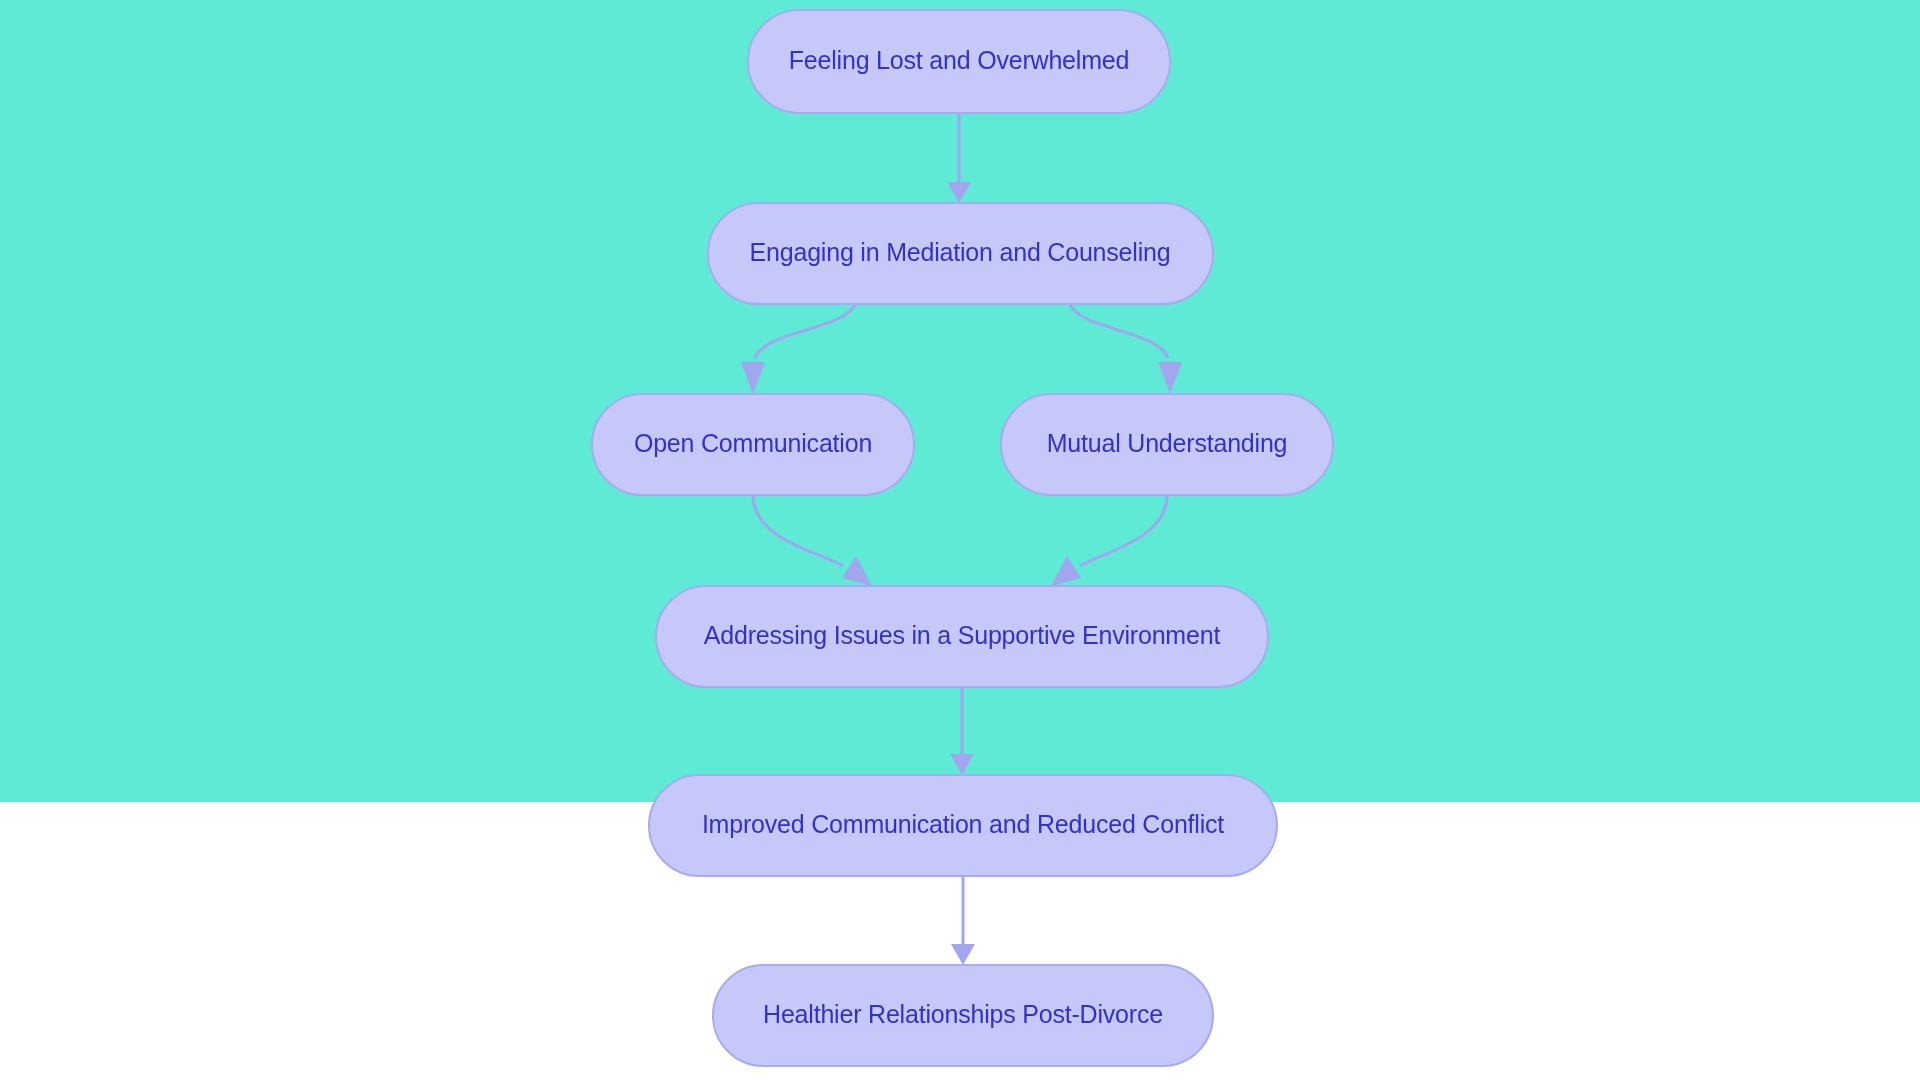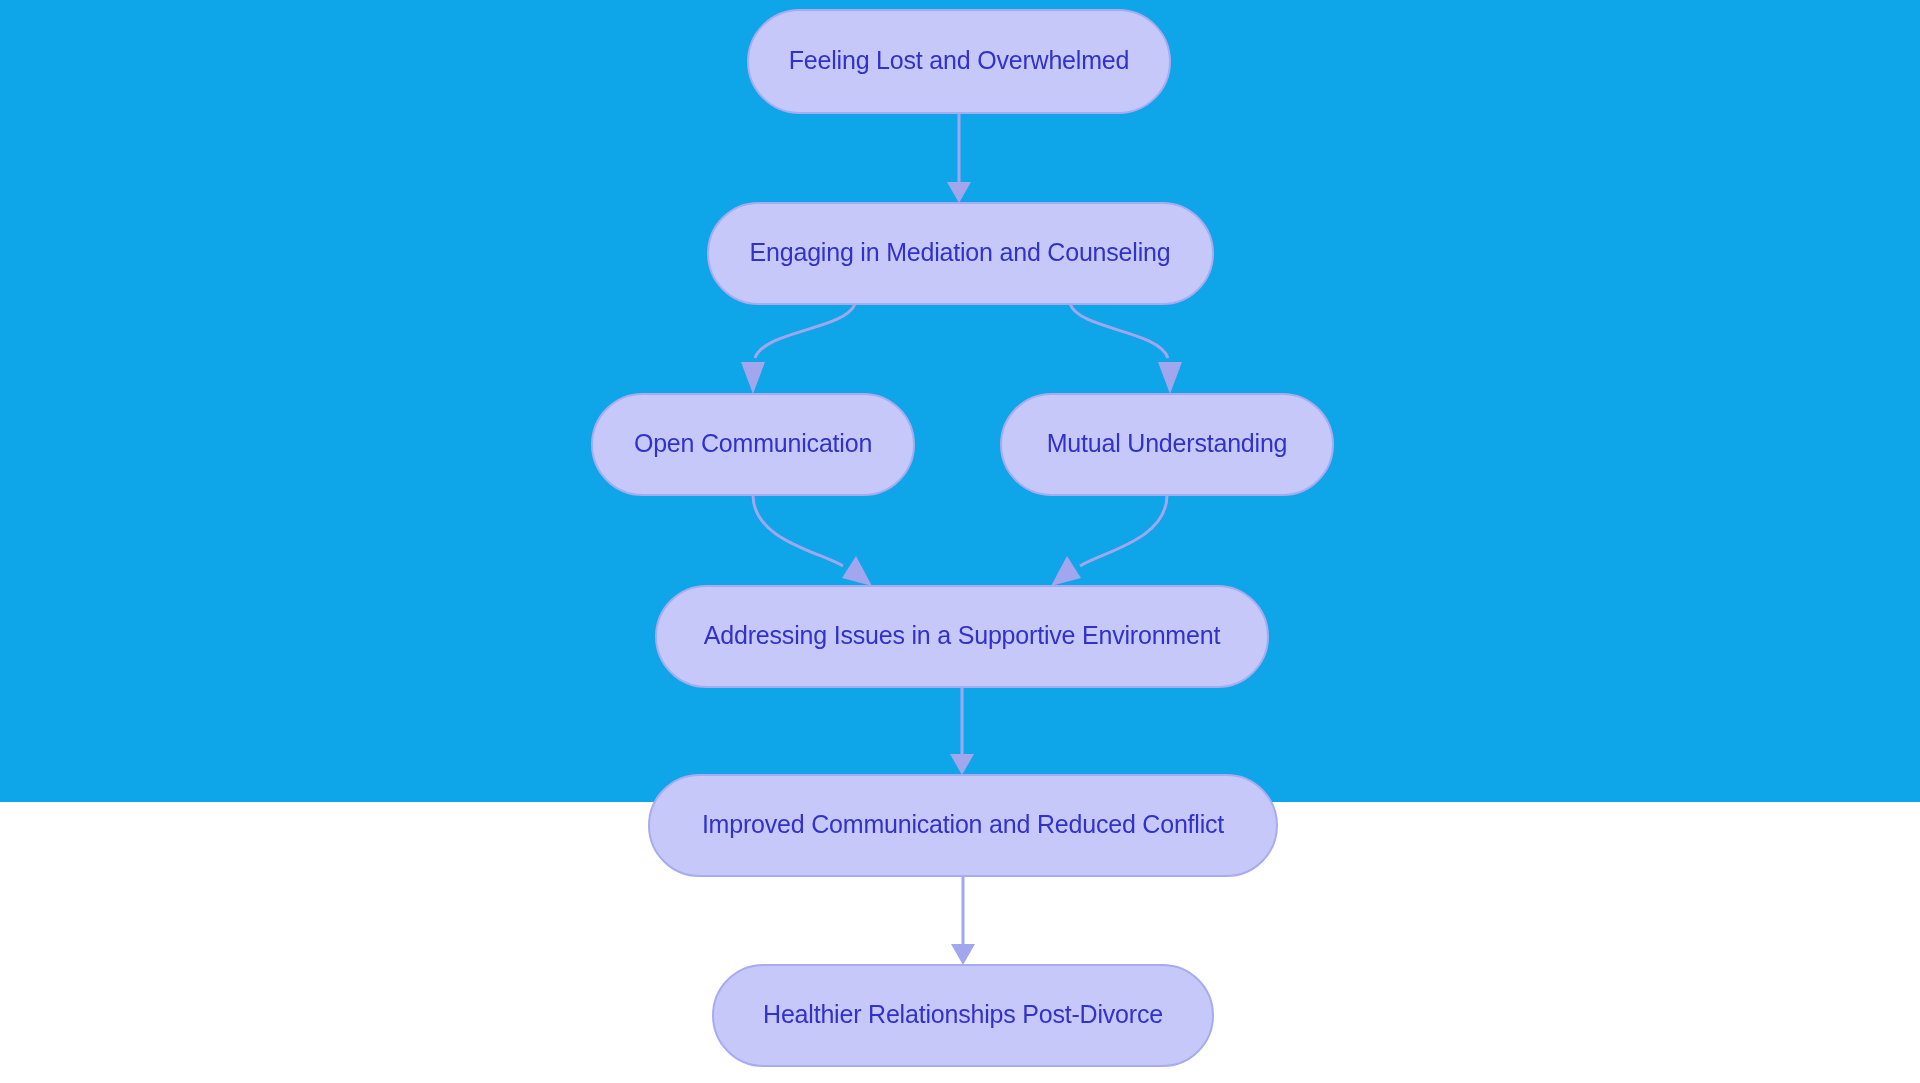--- a/index.html
+++ b/index.html
@@ -10,21 +10,21 @@
   body {
     width: 1920px;
     height: 1083px;
     font-family: "Liberation Sans", sans-serif;
     overflow: hidden;
   }
   #flowchart-root {
     position: relative;
     width: 1920px;
     height: 802px;
-    background: #0ea5e9;
+    background: #5eead4;
   }
   svg.flow-canvas {
     position: absolute;
     top: 0;
     left: 0;
     width: 1920px;
     height: 1083px;
     display: block;
   }
   .node-shape {

